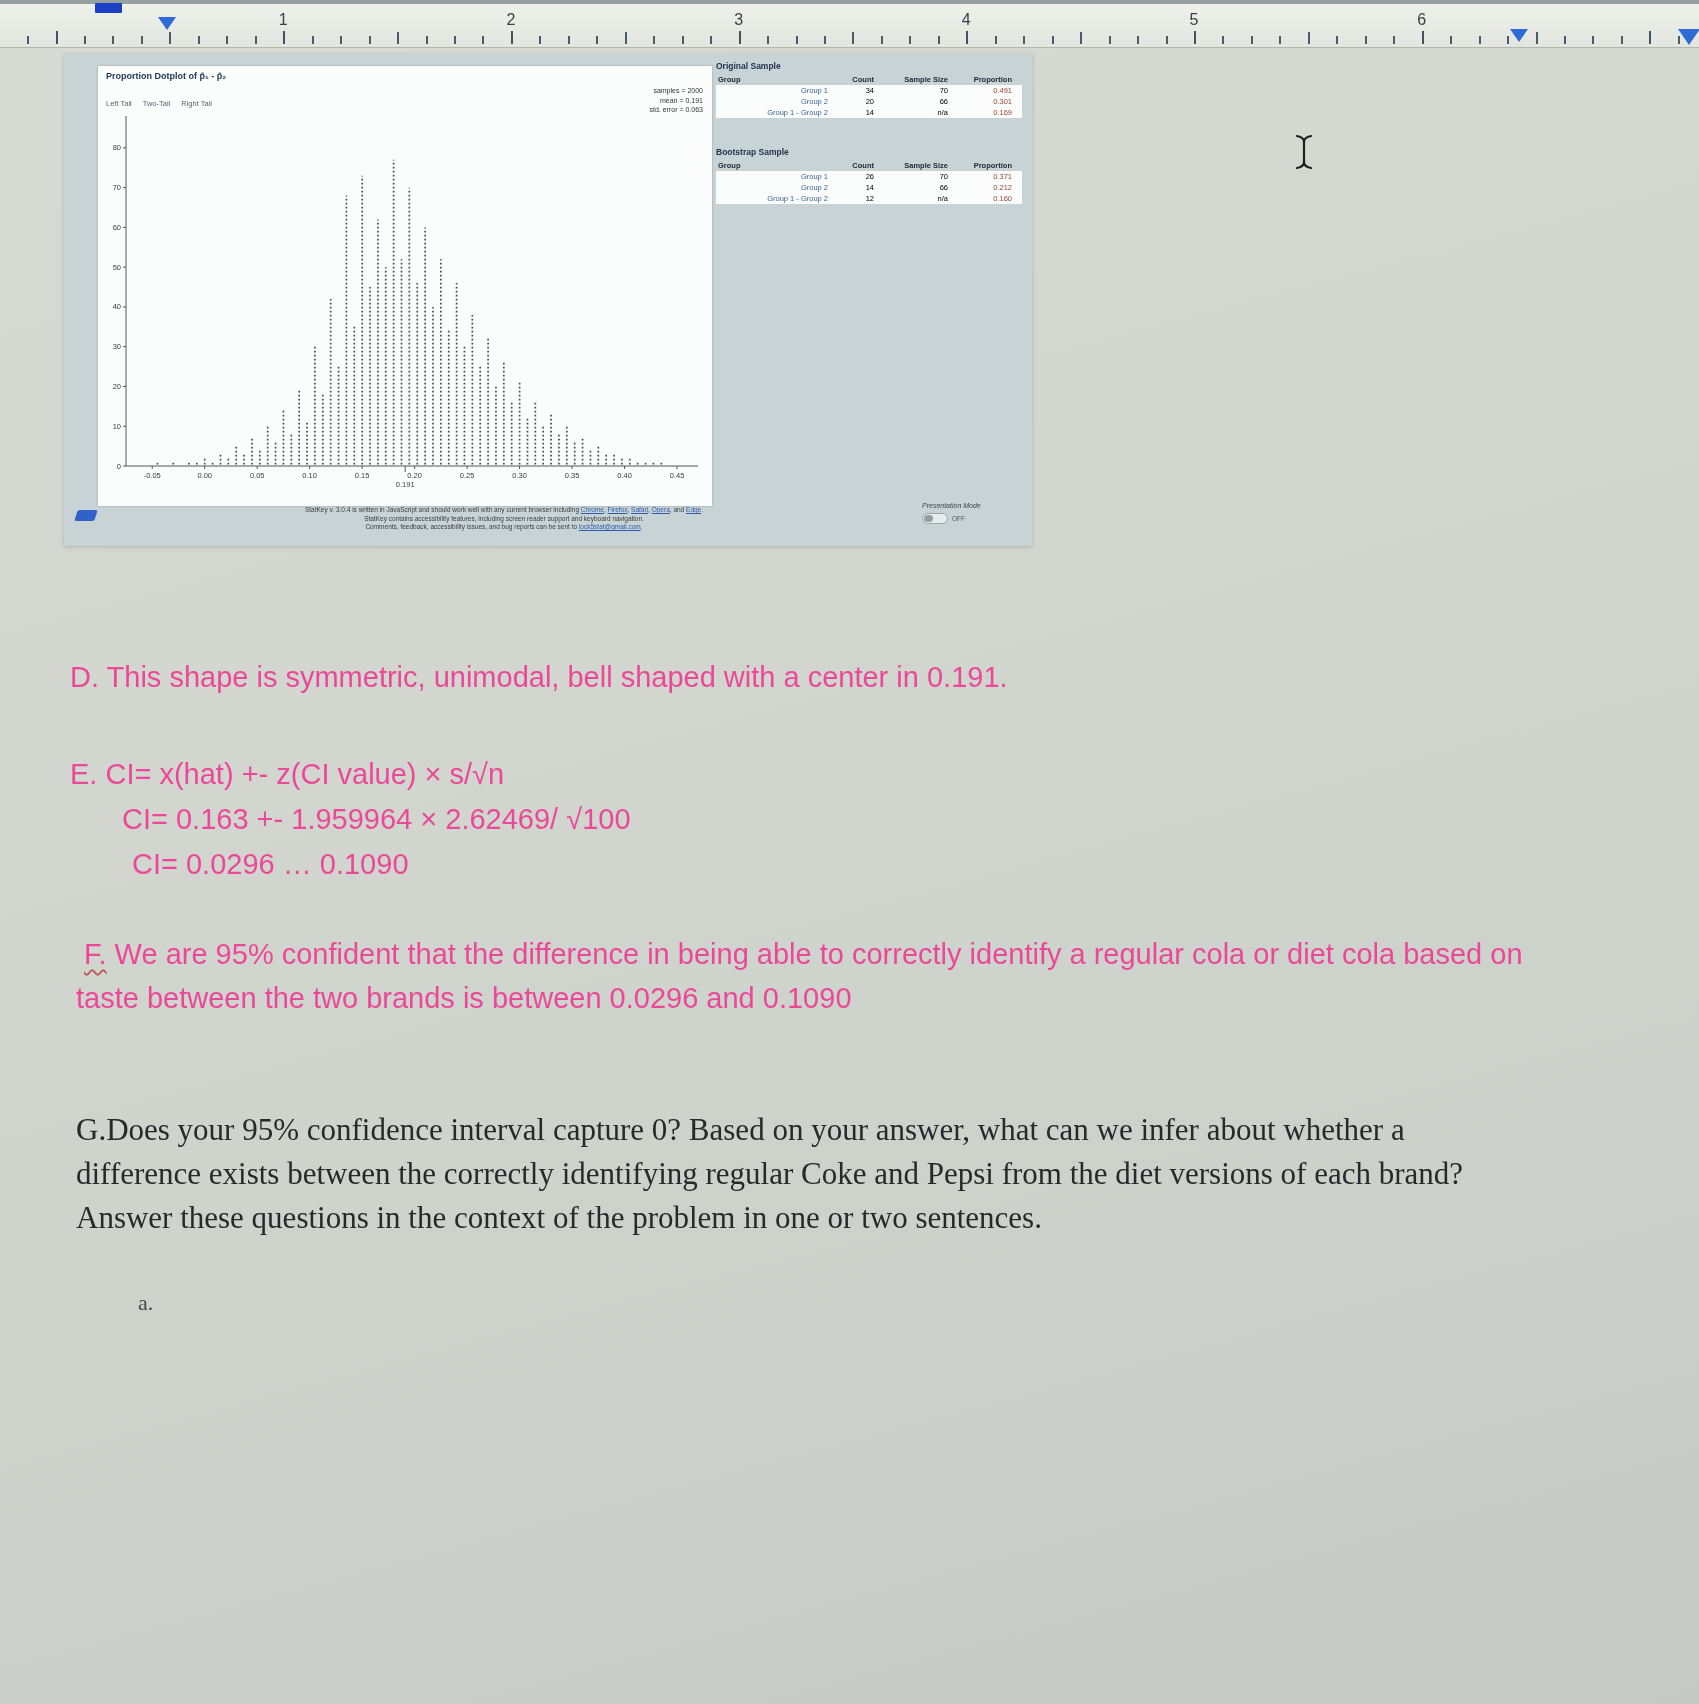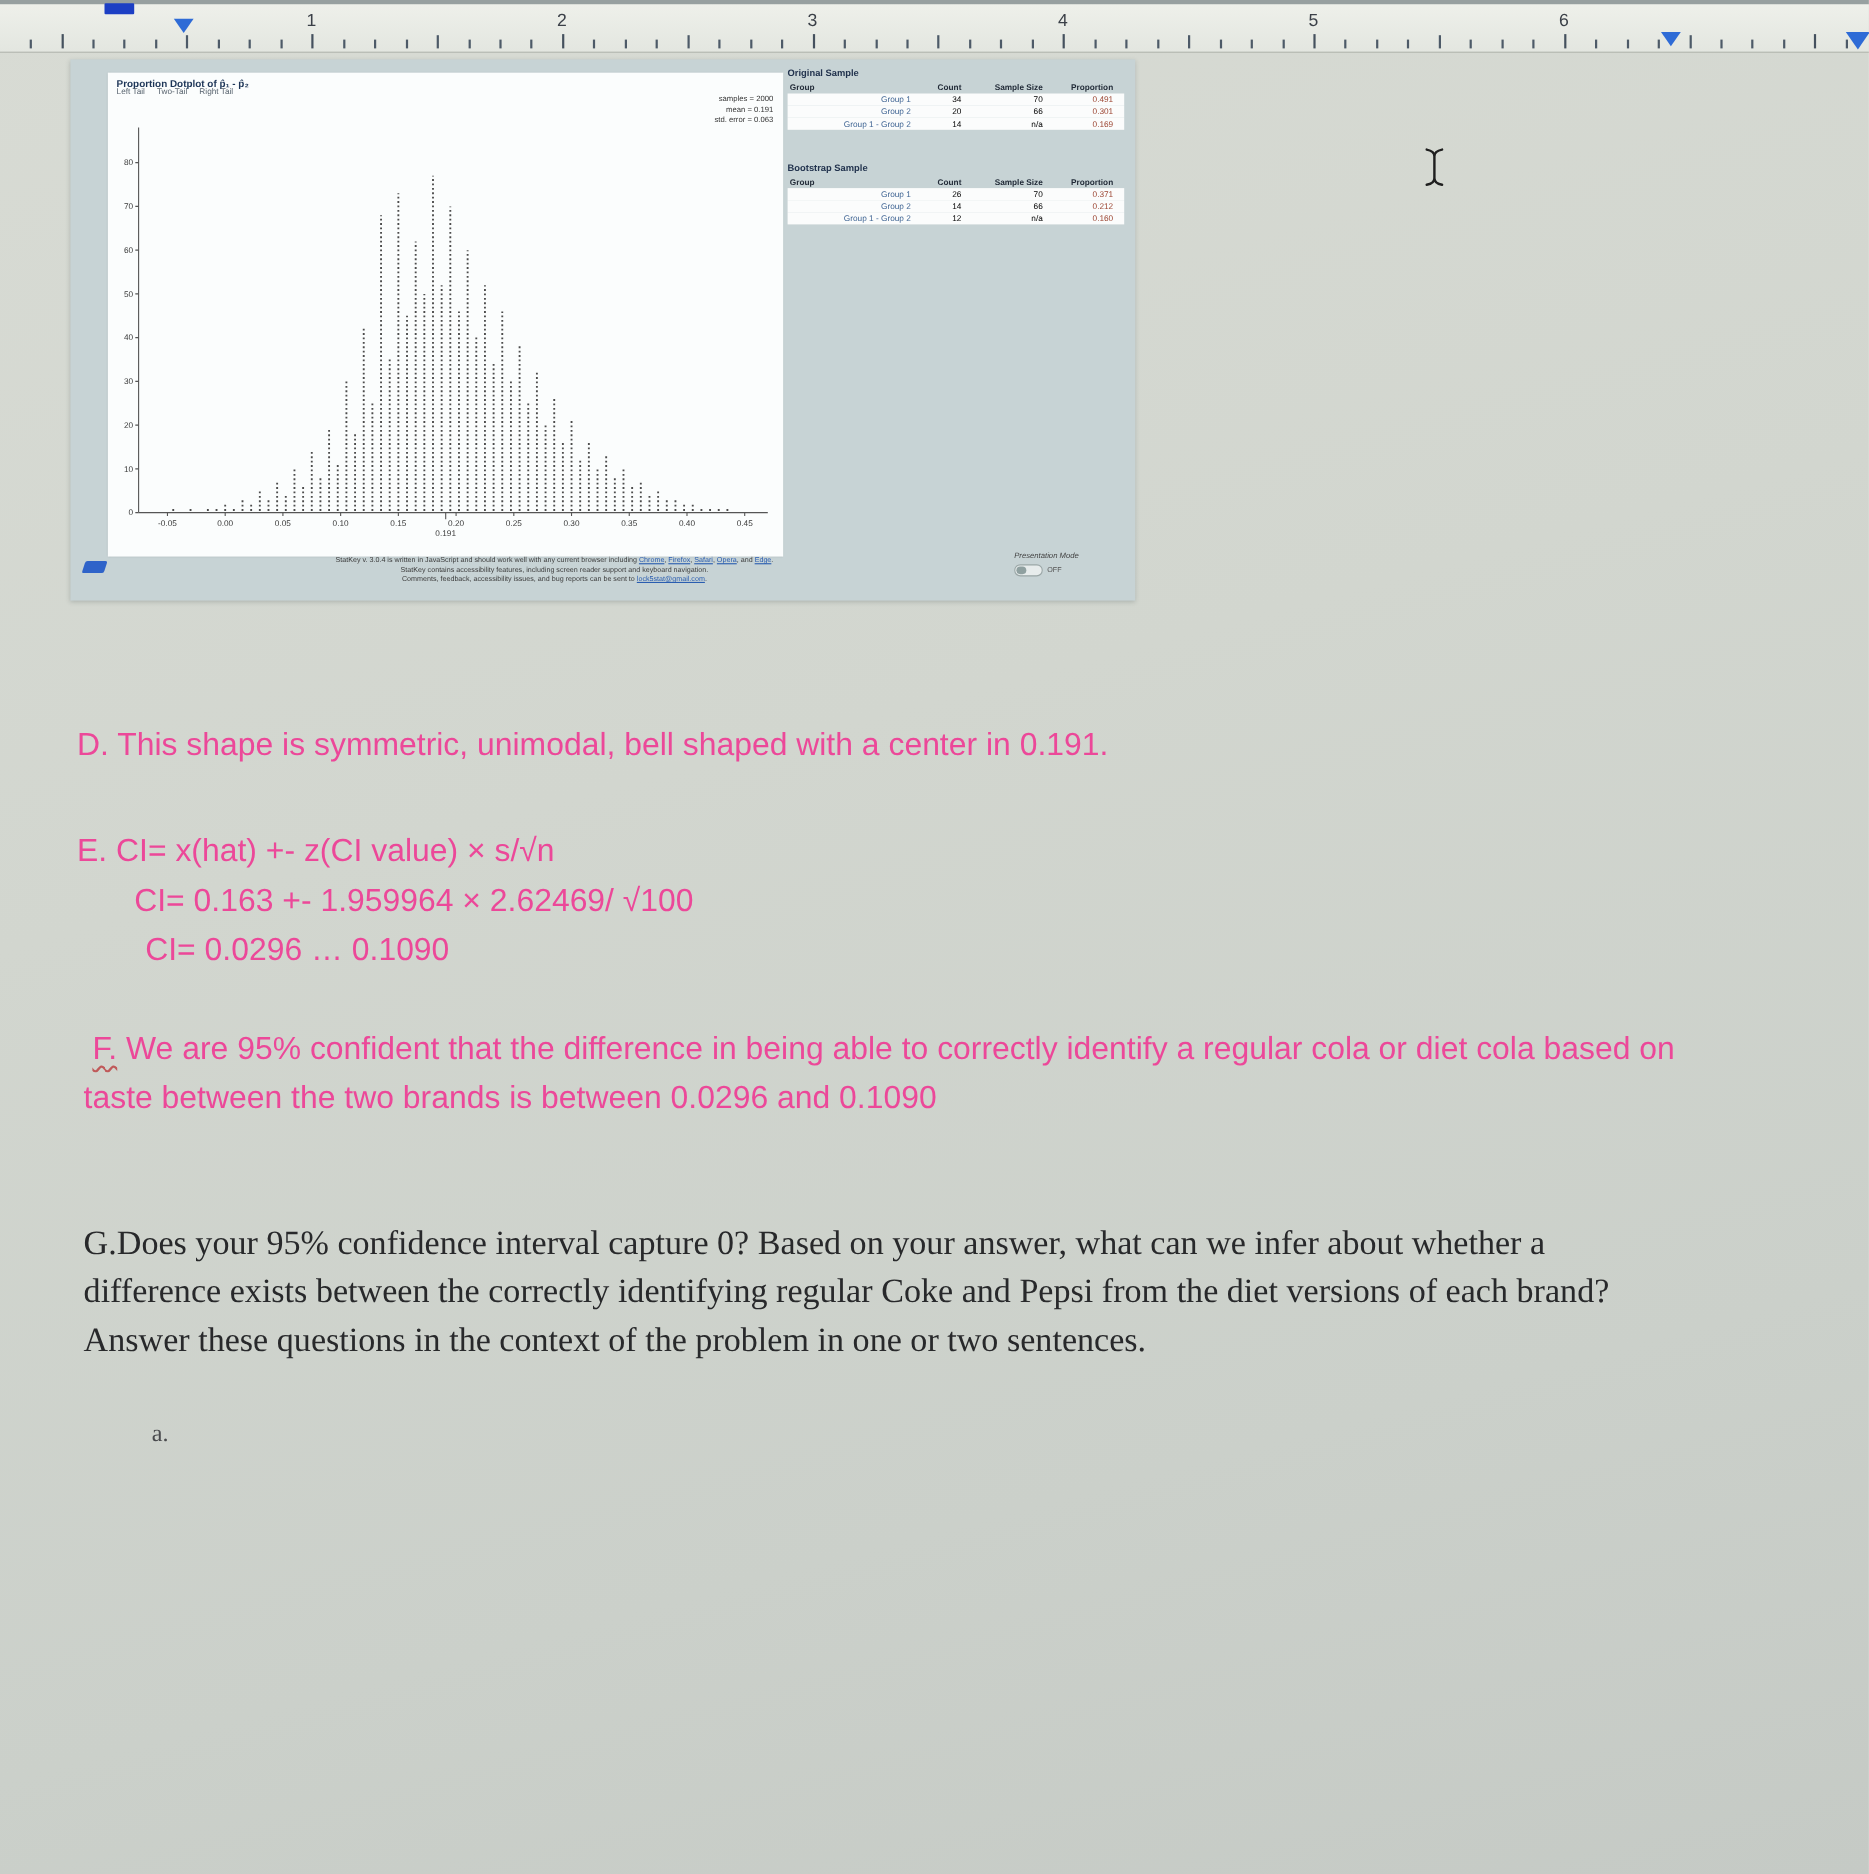--- a/index.html
+++ b/index.html
@@ -26,21 +26,21 @@
   #indent-marker-left{left:158px;top:17px;}
   #indent-marker-right{left:1510px;top:29px;}
   #indent-marker-corner{left:1678px;top:29px;border-top-width:16px;border-left-width:11px;border-right-width:11px;}
 
   
   #statkey{left:64px;top:54px;width:968px;height:492px;background:#c7d3d5;
     box-shadow:0 1px 4px rgba(60,70,70,.25);}
   #plot-panel{left:34px;top:12px;width:614px;height:440px;background:#fbfdfd;
     box-shadow:0 0 2px rgba(0,0,0,.25);}
   #plot-title{left:8px;top:5px;font-size:9px;font-weight:bold;color:#1d3557;}
-  #statkey-tabs{left:8px;top:12px;font-size:7.5px;color:#5a6570;}
+  #statkey-tabs{left:8px;top:33px;font-size:7.5px;color:#5a6570;}
   #statkey-tabs .tab{margin-right:11px;cursor:pointer;}
   #stats-box{right:9px;top:20px;text-align:right;font-size:7px;line-height:9.5px;color:#333;}
   #dotplot{left:0;top:28px;}
   #dotplot .ax{stroke:#555;stroke-width:1;}
   #dotplot .dots{stroke:#4c4c4c;stroke-width:1.7;stroke-dasharray:1.7 2.3;}
   #dotplot .tick{font-size:7.5px;fill:#3a3a3a;font-family:"Liberation Sans",sans-serif;}
 
   .sk-table{position:absolute;width:306px;}
   #sk-table-0{left:652px;top:4px;}
   #sk-table-1{left:652px;top:90px;}

